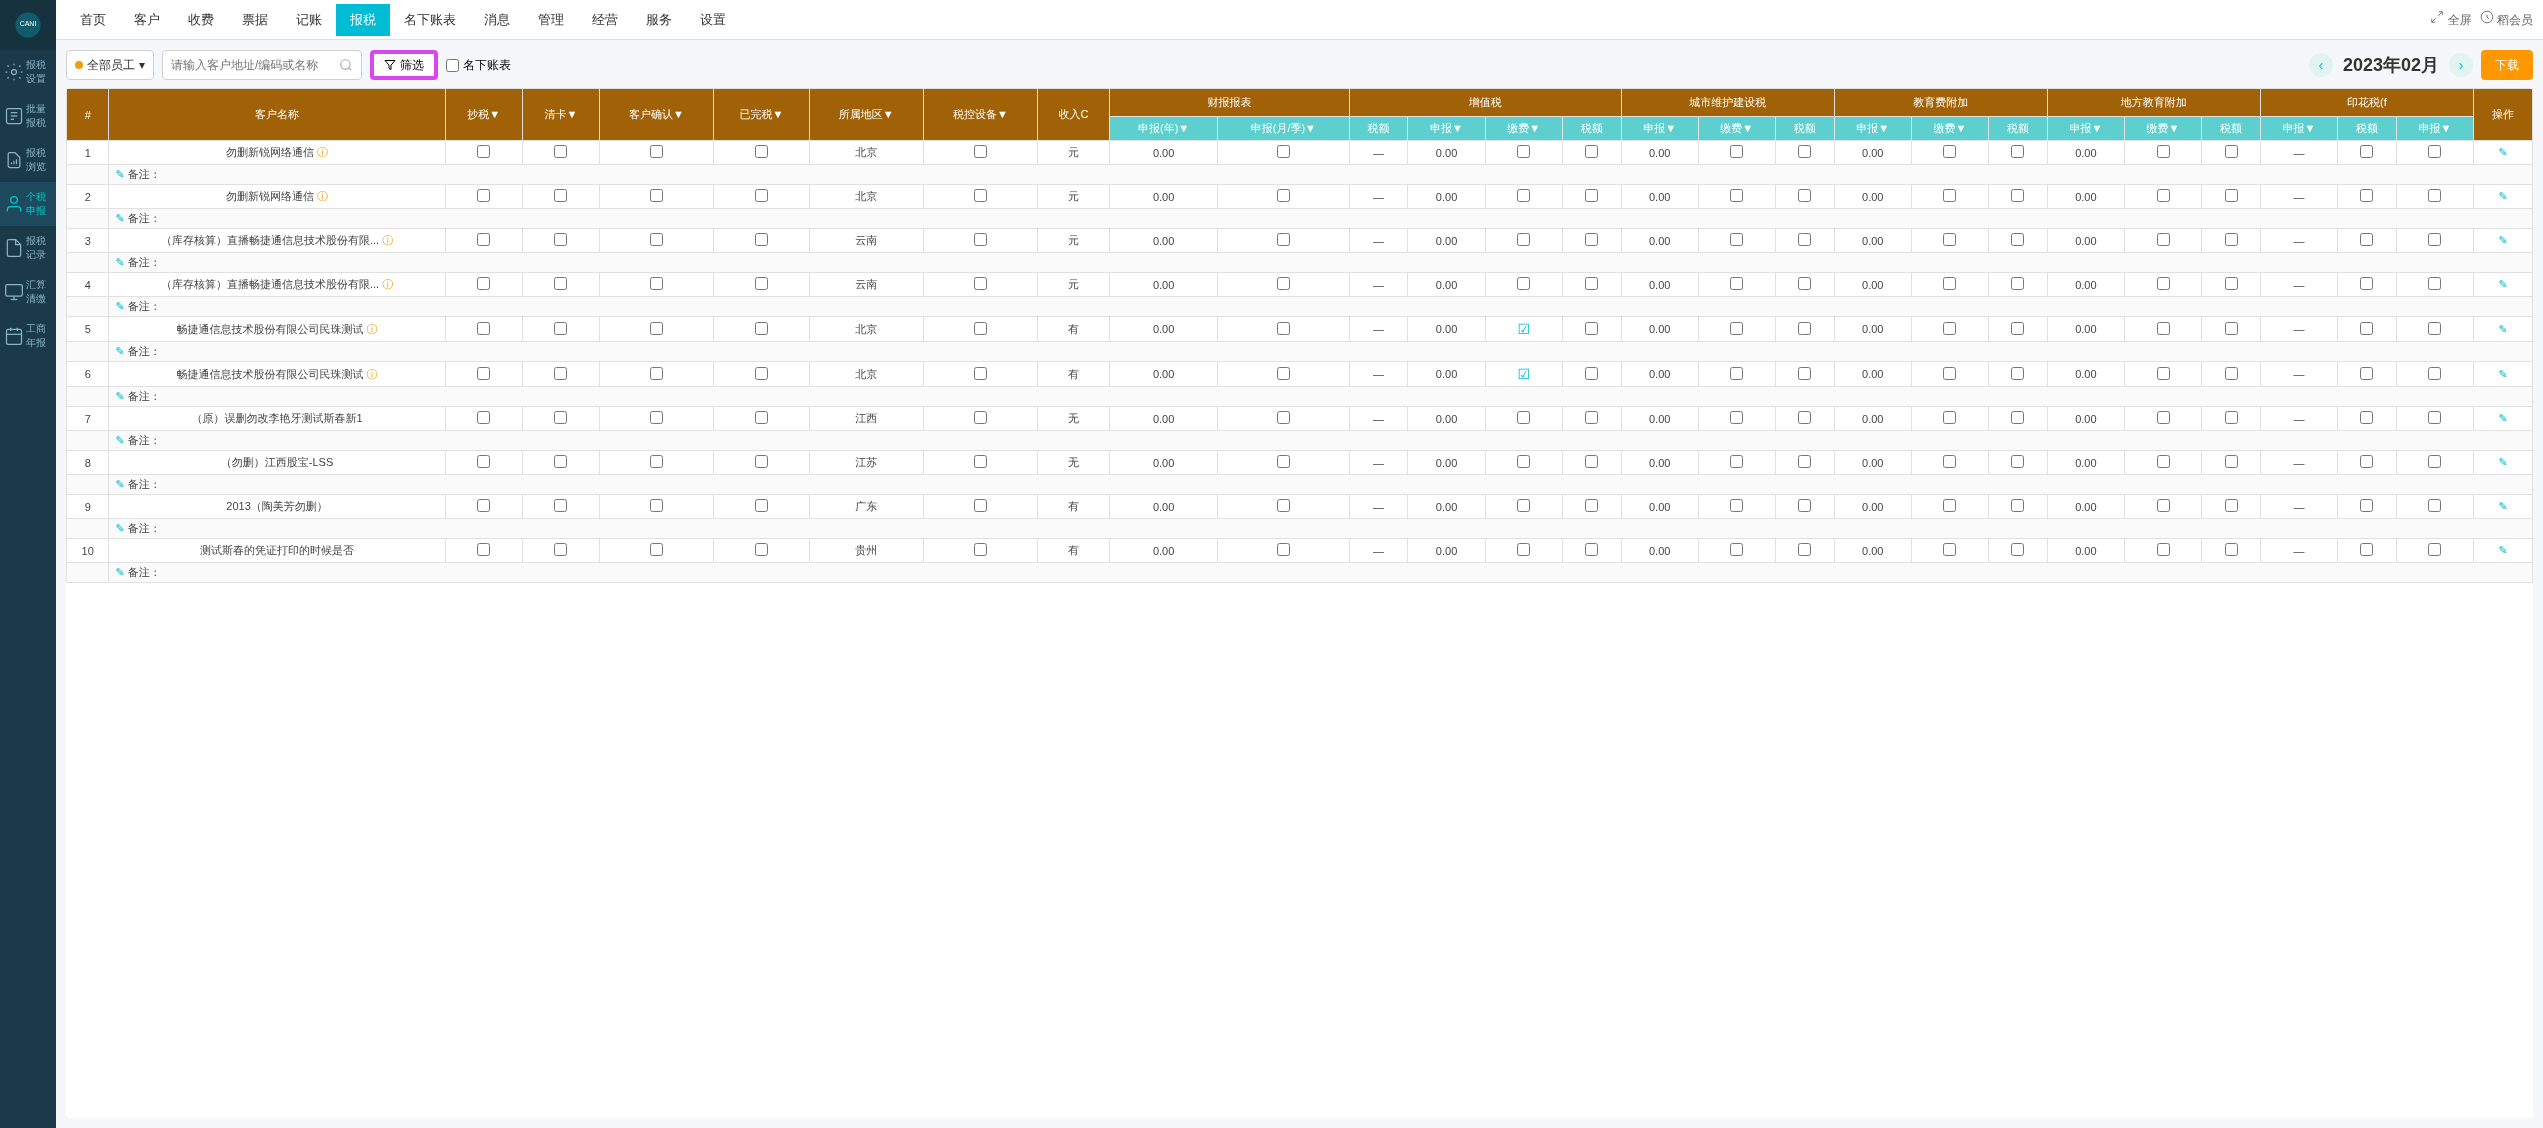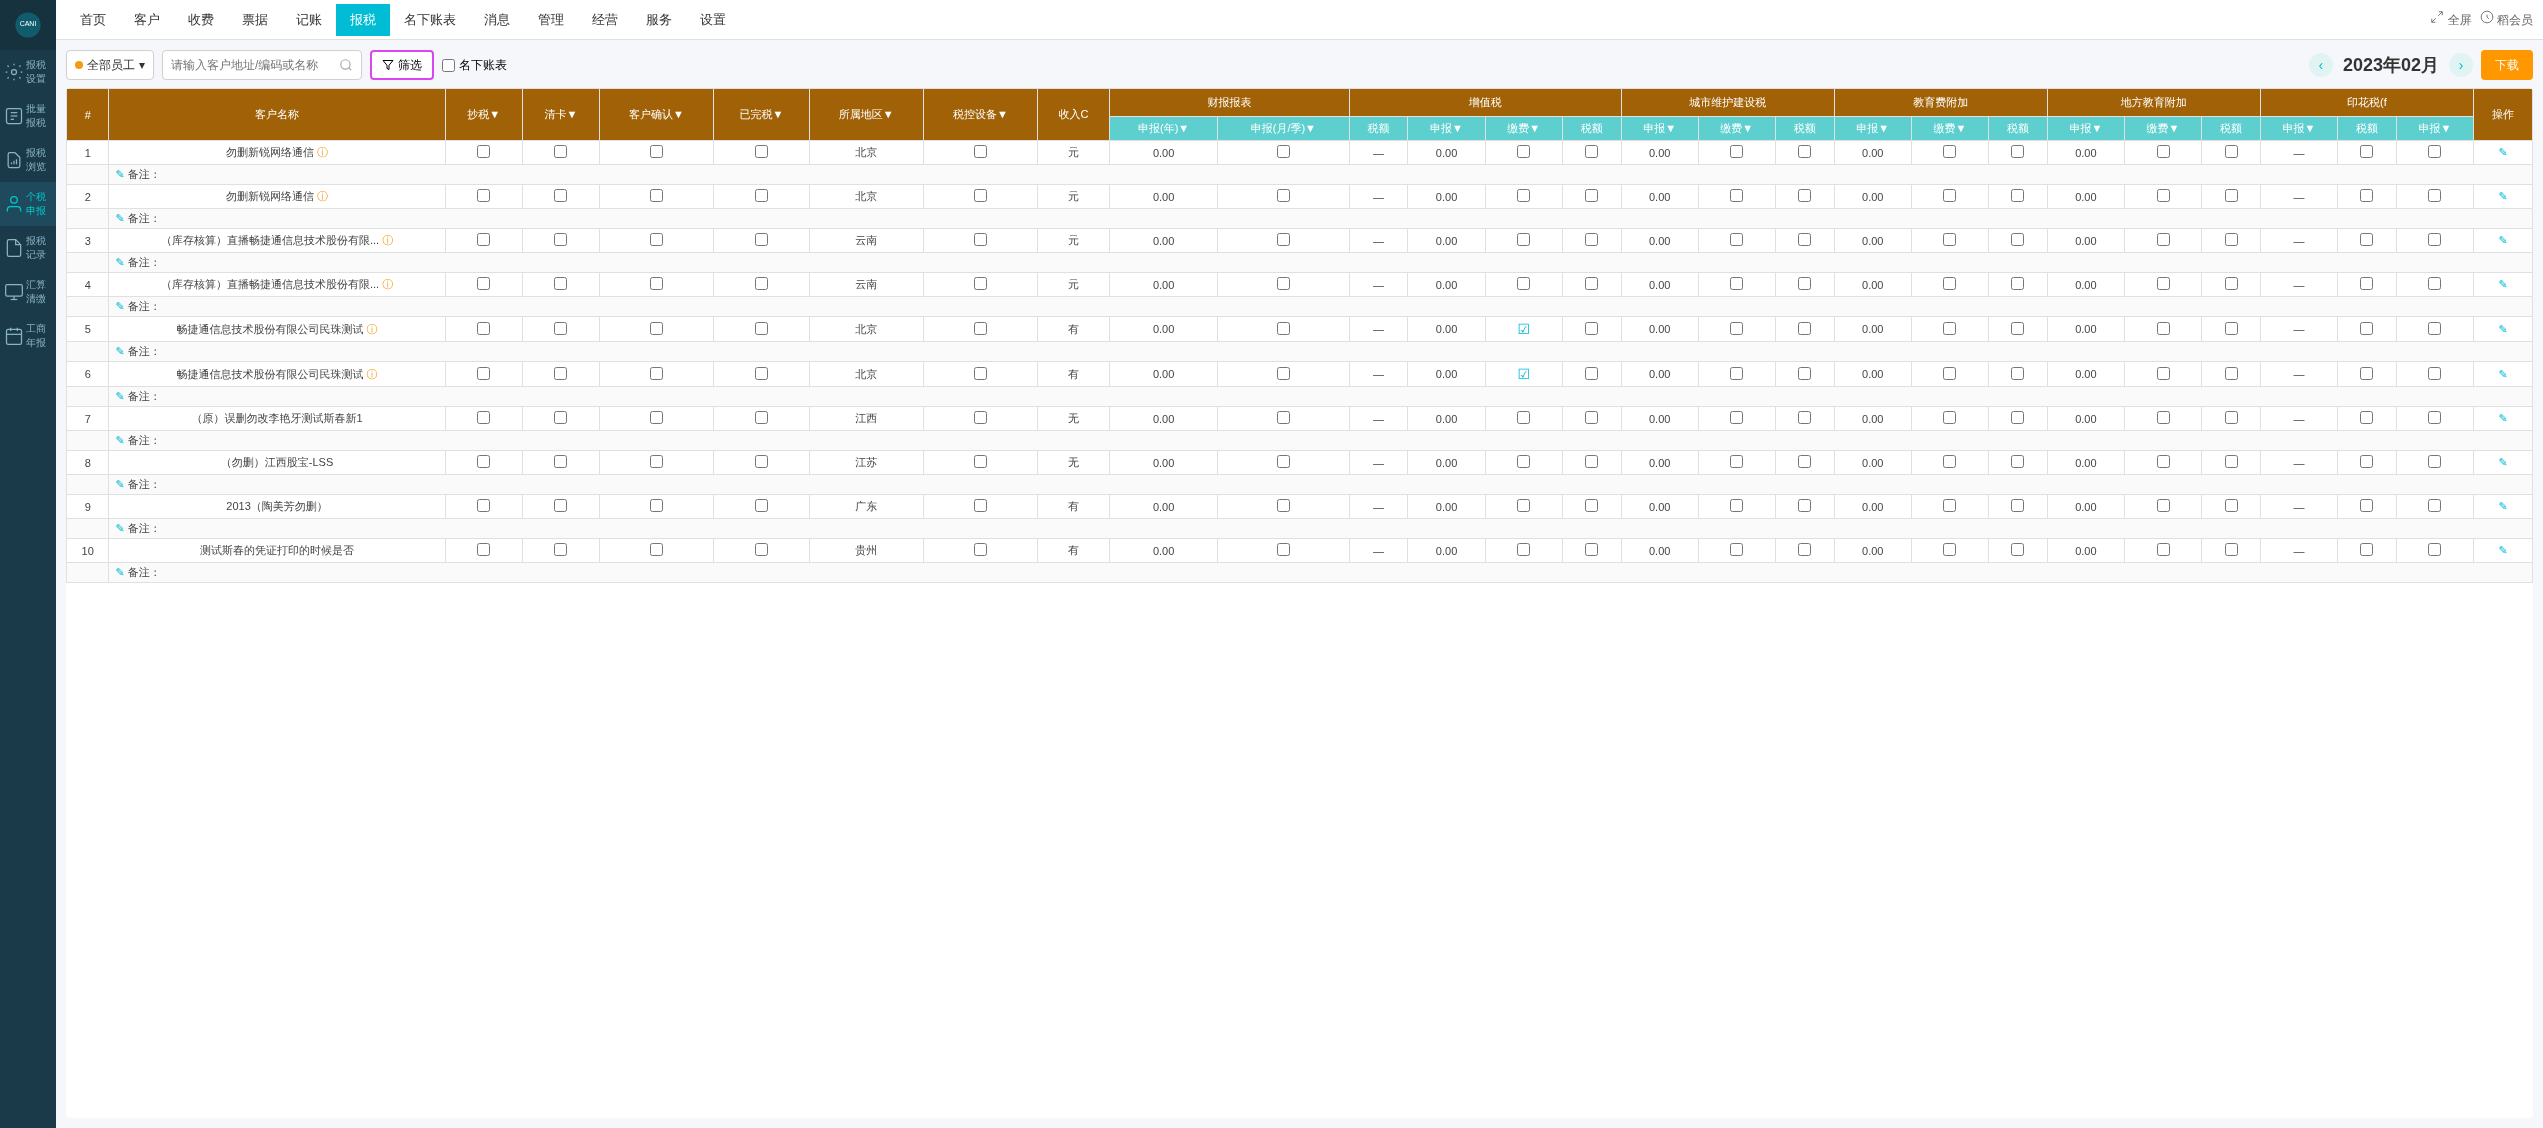--- a/index.html
+++ b/index.html
@@ -95,21 +95,21 @@
       background: #fff;
       display: flex;
       align-items: center;
       height: 30px;
       min-width: 200px;
     }
     .search-box input {
       border: none; outline: none; font-size: 12px; color: #999; flex: 1; background: transparent;
     }
     .filter-btn {
-      border: 2px solid #d946ef;
+      border: 4px solid #d946ef;
       border-radius: 4px;
       padding: 4px 10px;
       background: #fff;
       cursor: pointer;
       display: flex;
       align-items: center;
       gap: 4px;
       font-size: 12px;
       height: 30px;
     }

